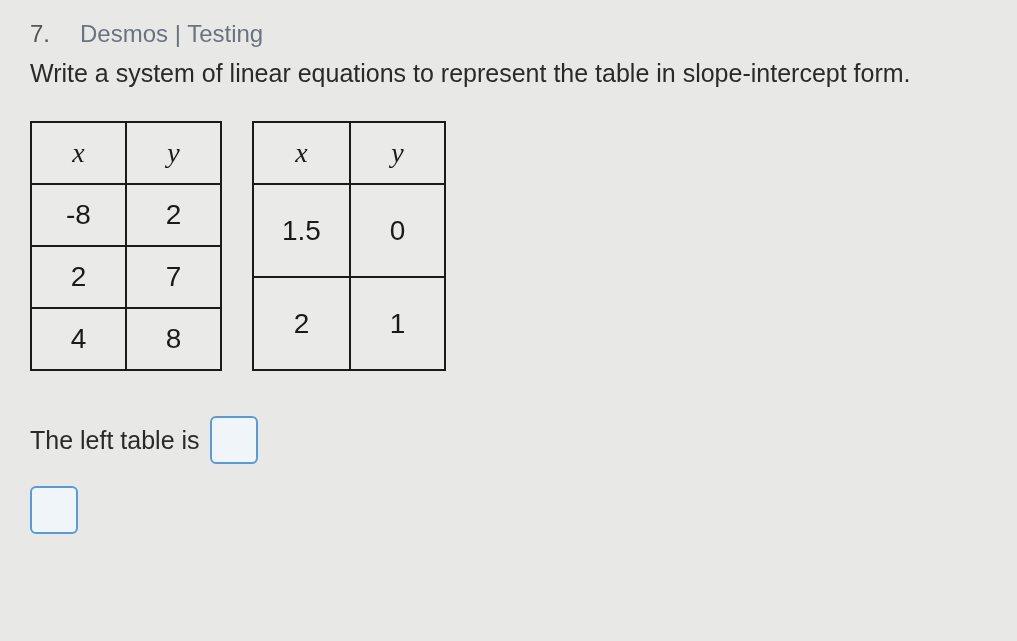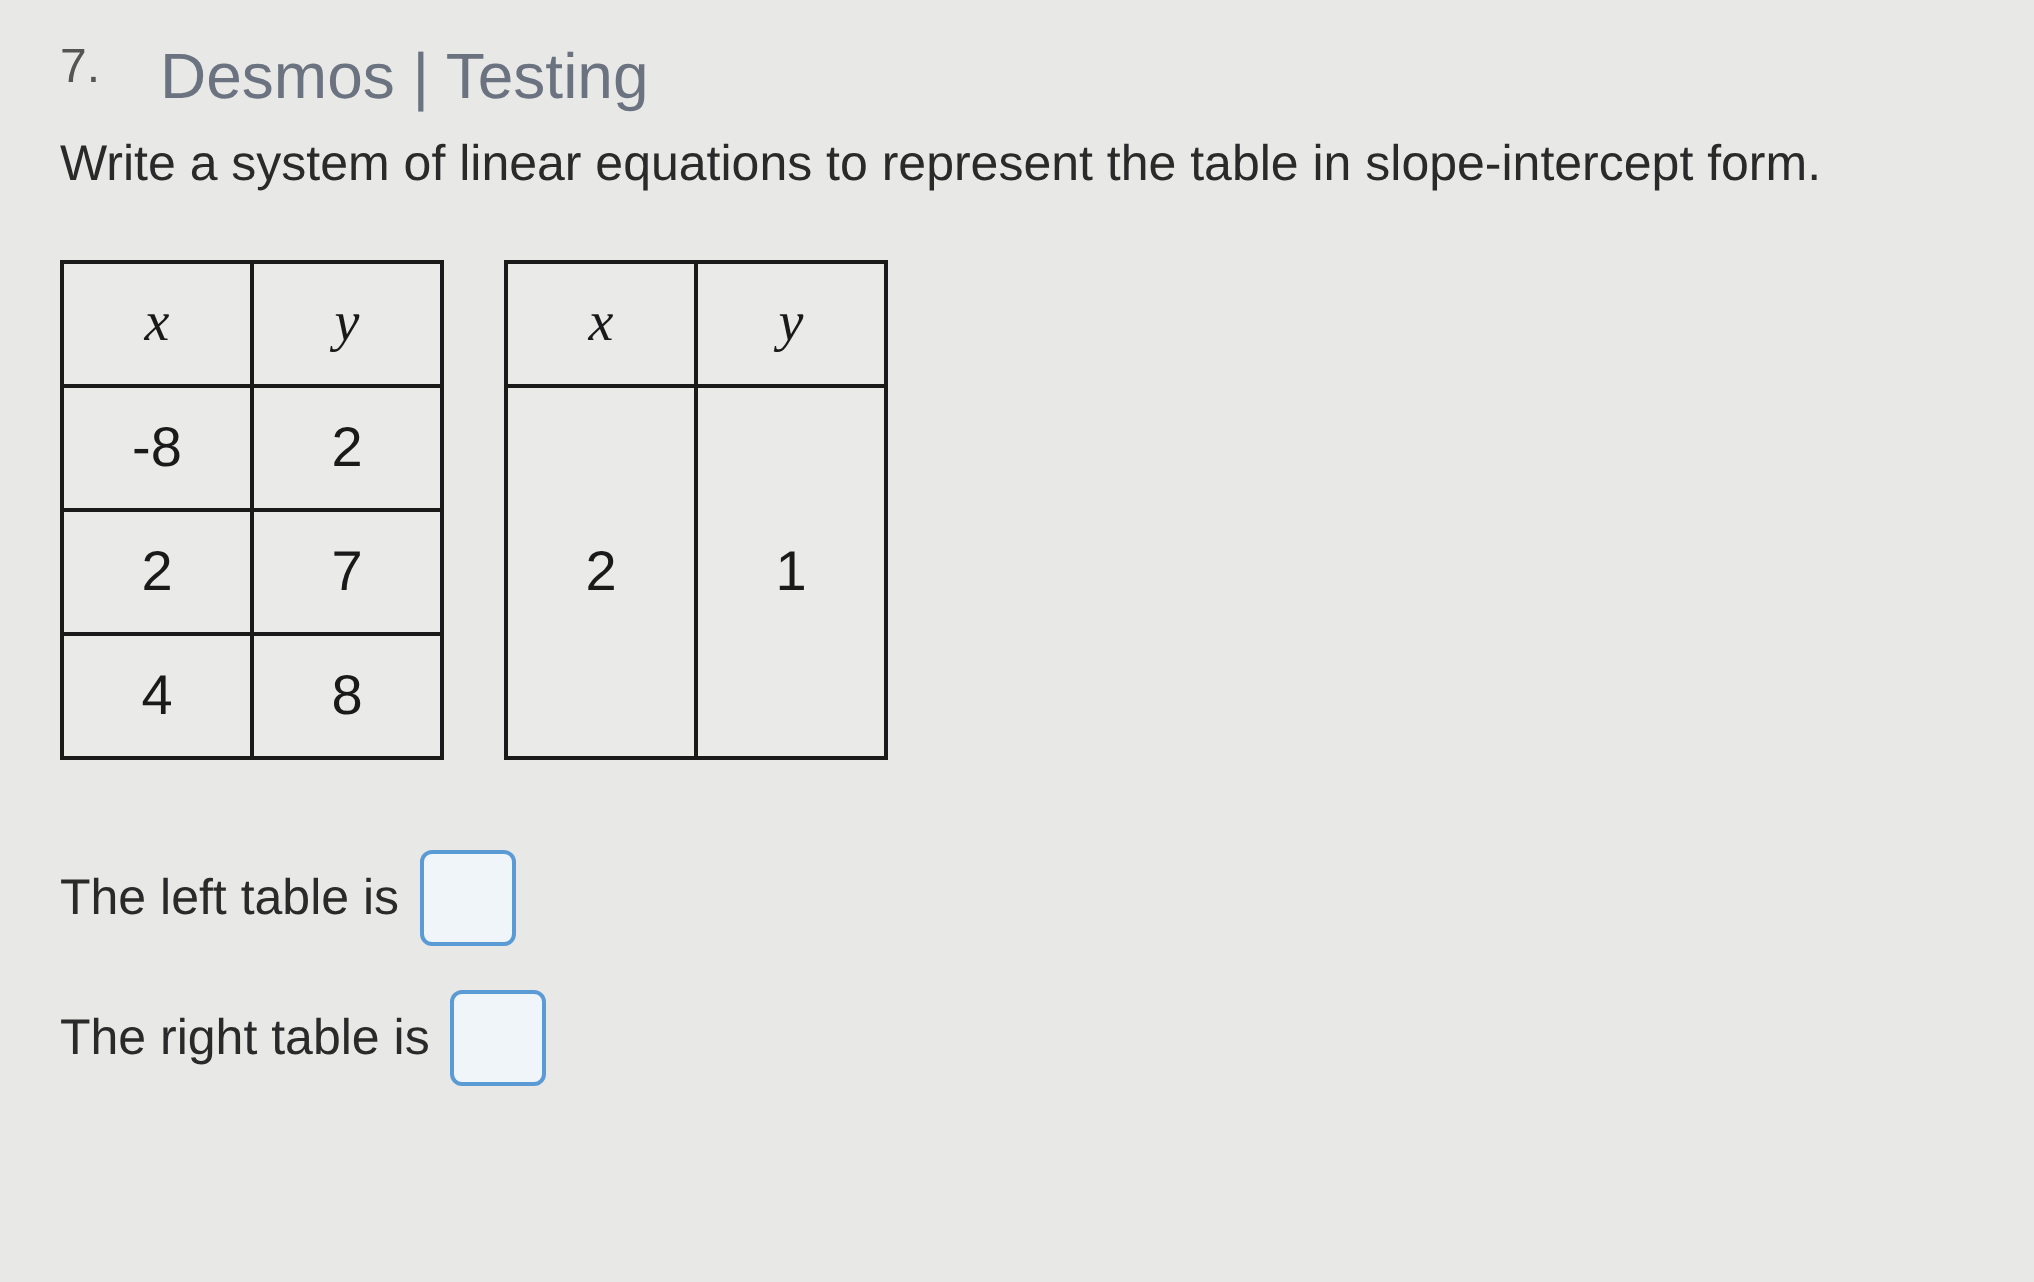--- a/index.html
+++ b/index.html
@@ -23,21 +23,21 @@
       margin-bottom: 8px;
     }
     .question-number {
       color: #555;
       font-size: 24px;
       font-weight: 400;
       min-width: 30px;
     }
     .source-label {
       color: #6b7280;
-      font-size: 32px;
+      font-size: 24px;
       font-weight: 400;
     }
     .question-content {
     }
     .question-text {
       color: #2a2a2a;
       font-size: 25px;
       font-weight: 400;
       margin-bottom: 30px;
       line-height: 1.4;
@@ -130,30 +130,33 @@
 
     <table class="data-table">
       <thead>
         <tr>
           <th>x</th>
           <th>y</th>
         </tr>
       </thead>
       <tbody>
         <tr>
+          <td>1.5</td>
+          <td>0</td>
+        </tr>
+        <tr>
           <td>2</td>
           <td>1</td>
         </tr>
       </tbody>
     </table>
   </div>
 
   <div class="answer-section">
     <div class="answer-row">
       <span class="answer-label">The left table is</span>
       <input type="text" class="answer-input" value="" style="">
     </div>
     <div class="answer-row">
-      <span class="answer-label">The right table is</span>
       <input type="text" class="answer-input" value="" style="">
     </div>
   </div>
 </div>
 
 </body></html>

